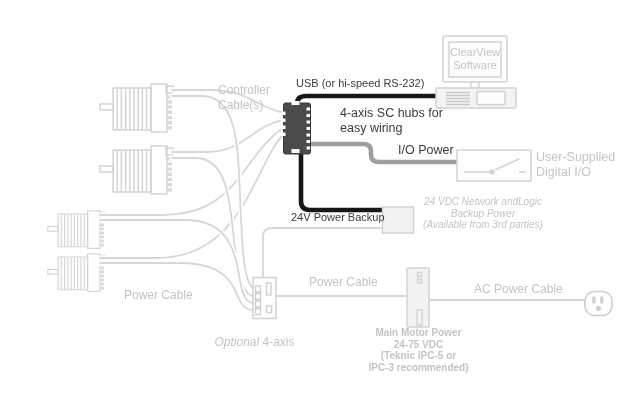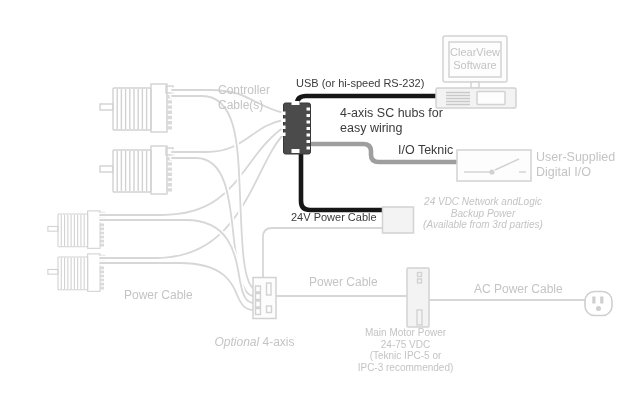--- a/index.html
+++ b/index.html
@@ -114,38 +114,38 @@
     <rect x="585" y="291.5" width="27" height="24" rx="9.5" fill="#fff" stroke="#cfcfcf" stroke-width="1.6"></rect>
     <rect x="592.3" y="296.5" width="3.2" height="7" fill="#cfcfcf"></rect>
     <rect x="600.2" y="296.5" width="3.2" height="7" fill="#cfcfcf"></rect>
     <circle cx="598.5" cy="308.5" r="2.5" fill="#cfcfcf"></circle>
   </g>
 </svg>
 
 <div class="lbl dark" style="left:296px;top:77px;">USB (or hi-speed RS-232)</div>
 <div class="lbl dark" style="left:316px;top:106px;font-size:12.5px;margin-left:24px;">4-axis SC hubs for
 easy wiring</div>
-<div class="lbl dark" style="left:398px;top:143px;font-size:12.5px;">I/O Teknic</div>
-<div class="lbl dark" style="left:291px;top:211px;">24V Power Cable</div>
+<div class="lbl dark" style="left:398px;top:143px;font-size:12.5px;">I/O Power</div>
+<div class="lbl dark" style="left:291px;top:211px;">24V Power Backup</div>
 
 <div class="lbl light center" style="left:449px;top:46px;width:52px;font-size:11px;">ClearView
 Software</div>
 <div class="lbl light" style="left:218px;top:83px;">Controller
 Cable(s)</div>
 <div class="lbl light" style="left:536px;top:150px;font-size:12.5px;">User-Supplied
 Digital I/O</div>
 <div class="lbl light tiny center" style="left:412px;top:196px;width:142px;font-style:italic;">24 VDC Network andLogic
 Backup Power
 (Available from 3rd parties)</div>
 <div class="lbl light" style="left:124px;top:288px;">Power Cable</div>
 <div class="lbl light" style="left:309px;top:275px;">Power Cable</div>
 <div class="lbl light" style="left:474px;top:282px;">AC Power Cable</div>
 
 <div class="lbl light center" style="left:192px;top:320px;width:125px;">
   <div><span class="it">Optional</span><span> 4-axis</span></div>
 </div>
 
-<div class="lbl light tiny center" style="left:334px;top:327px;width:143px;">Main Motor Power
+<div class="lbl light tiny center" style="left:347px;top:327px;width:143px;font-weight:bold;">Main Motor Power
 24-75 VDC
 (Teknic IPC-5 or
 IPC-3 recommended)</div>
 
 </div>
 
 </body></html>

